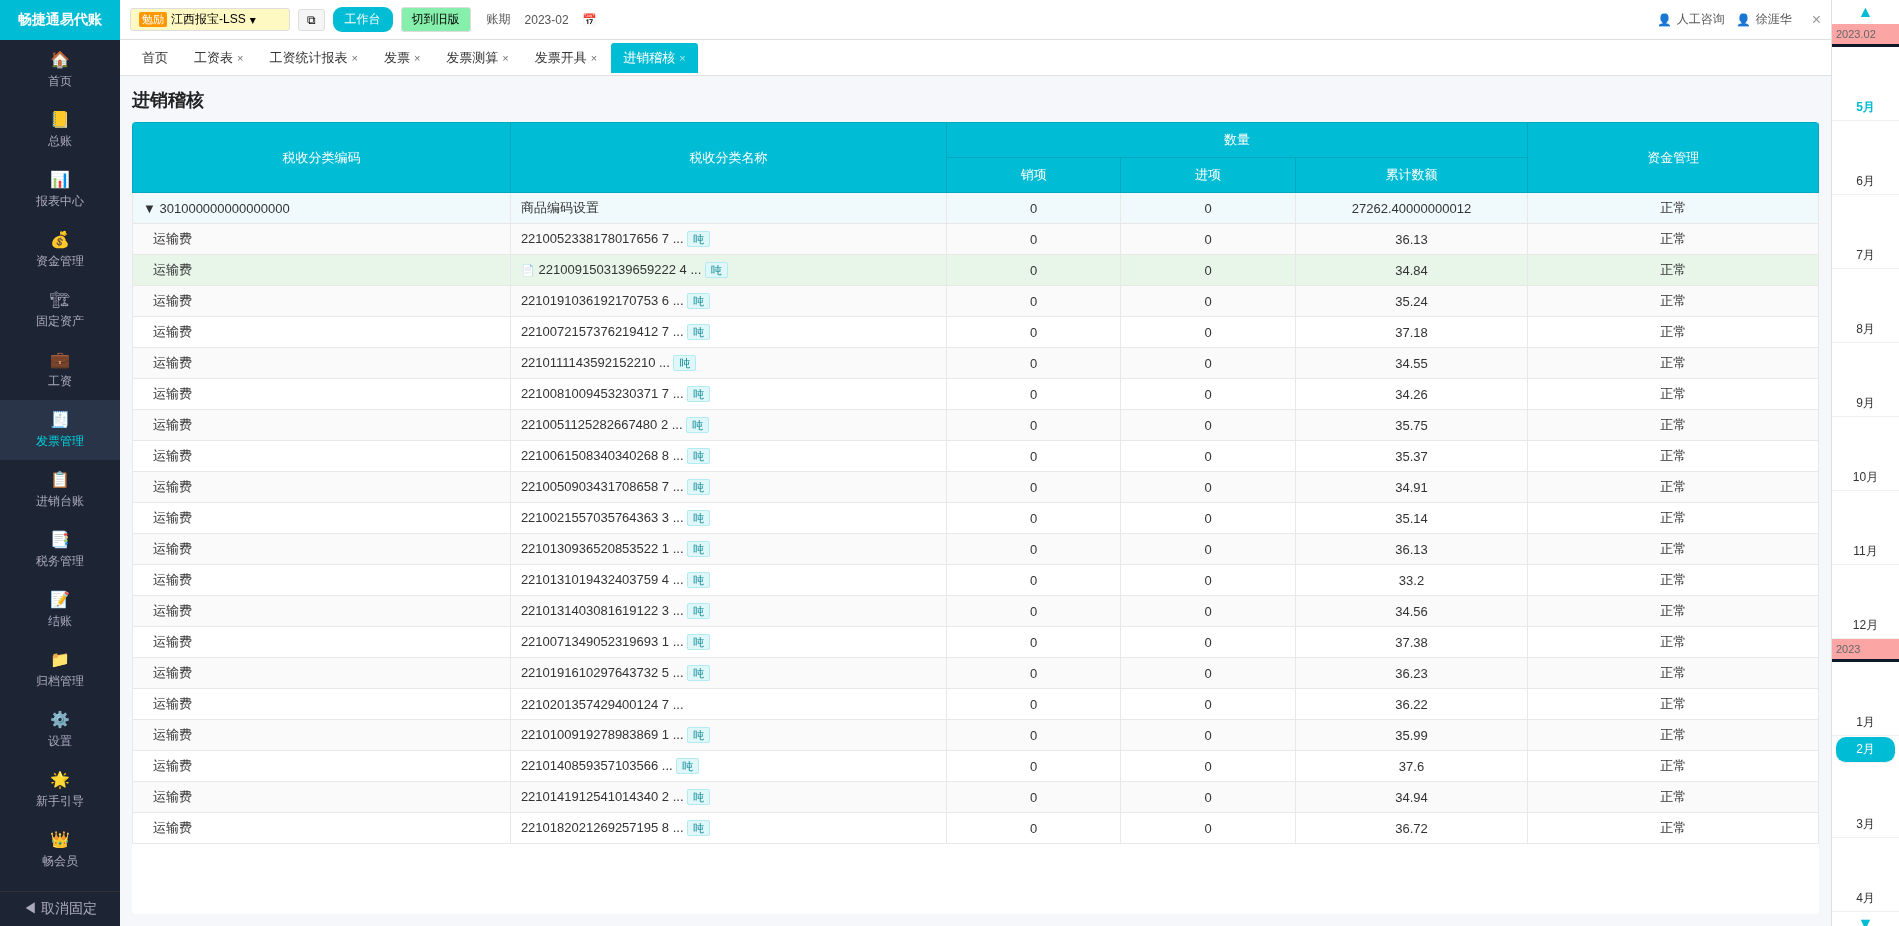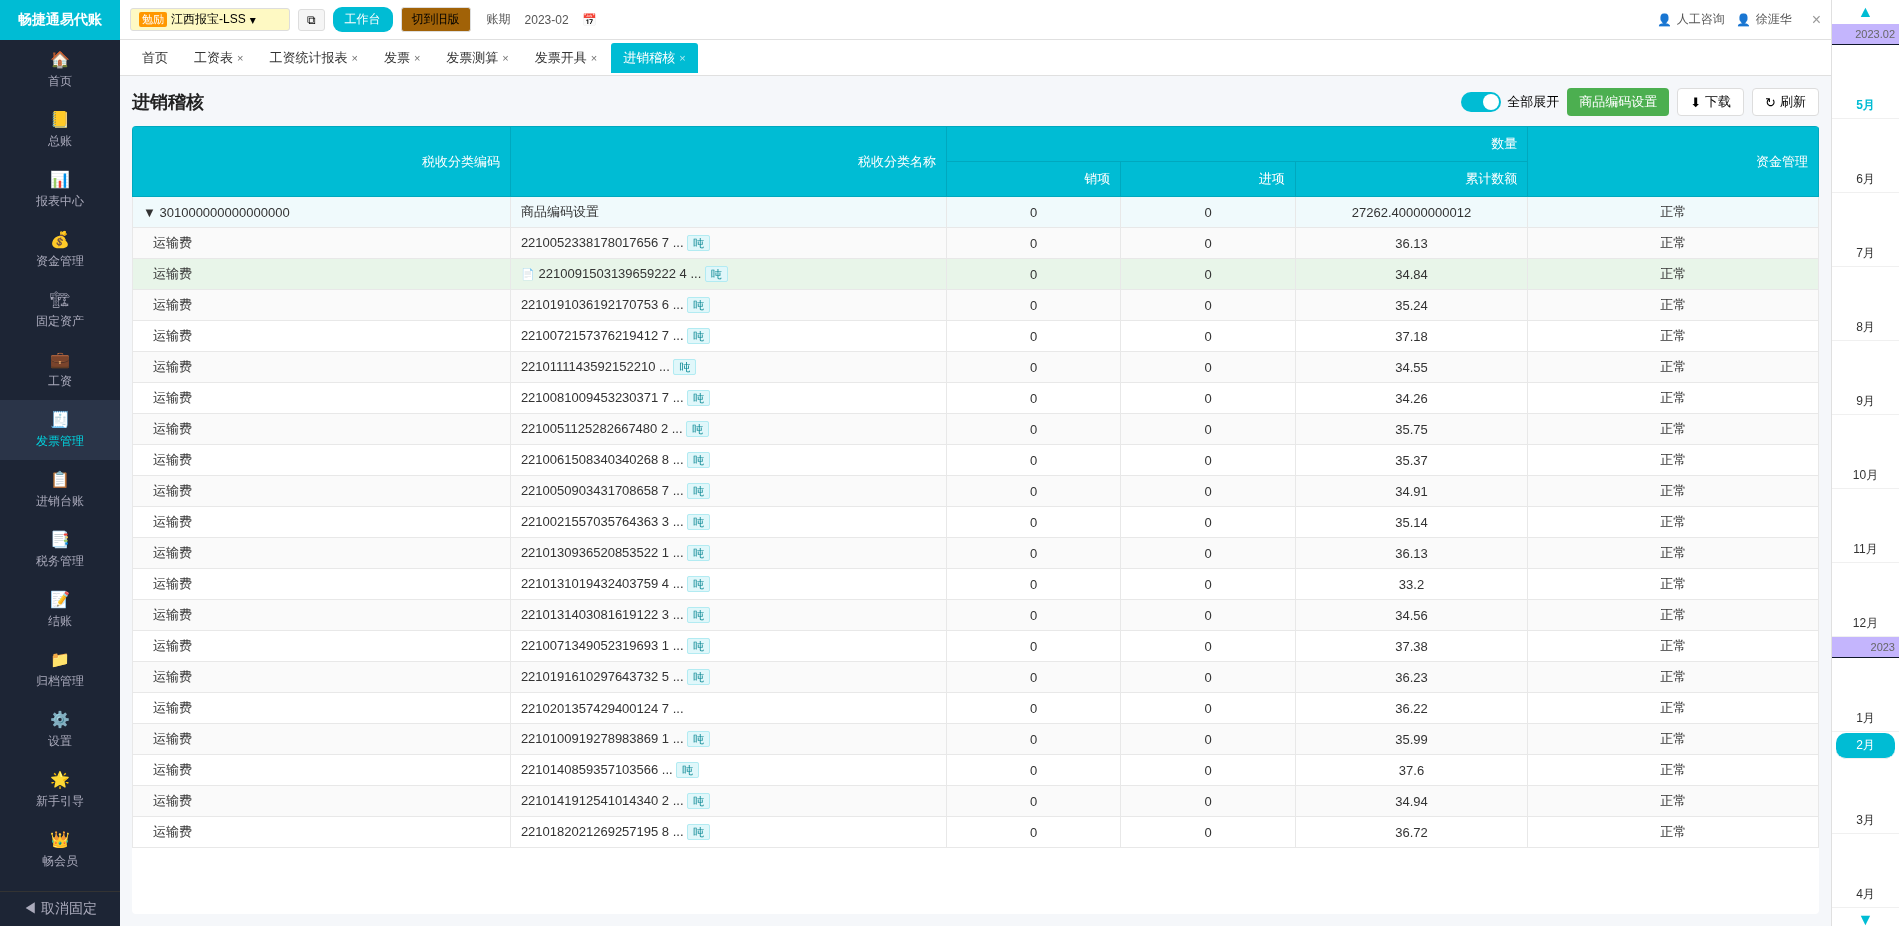--- a/index.html
+++ b/index.html
@@ -101,21 +101,21 @@
     .workbench-btn {
       background: #00bcd4;
       color: white;
       border: none;
       border-radius: 9px;
       padding: 4px 12px;
       font-size: 12px;
       cursor: pointer;
     }
     .switch-btn {
-      background: #a16207;
+      background: #86efac;
       border: 1px solid #ddd;
       border-radius: 3px;
       padding: 3px 10px;
       font-size: 12px;
       cursor: pointer;
     }
     .period-info {
       display: flex;
       align-items: center;
       gap: 14px;
@@ -254,21 +254,21 @@
     }
     table {
       width: 100%;
       border-collapse: collapse;
       font-size: 13px;
     }
     thead tr th {
       background: #00bcd4;
       color: white;
       padding: 8px 10px;
-      text-align: right;
+      text-align: center;
       border: 1px solid #00a8be;
       font-weight: normal;
       white-space: nowrap;
     }
     tbody tr td {
       padding: 6px 10px;
       border: 1px solid #e8e8e8;
       text-align: center;
       color: #333;
       white-space: nowrap;
@@ -291,26 +291,26 @@
     .right-panel {
       width: 68px;
       background: #fff;
       border-left: 1px solid #e0e0e0;
       display: flex;
       flex-direction: column;
       font-size: 12px;
       flex-shrink: 0;
     }
     .cal-year {
-      background: #c4b5fd;
+      background: #fca5a5;
       padding: 4px;
-      text-align: right;
+      text-align: left;
       font-size: 11px;
       color: #666;
-      border-bottom: 1px solid #0f172a;
+      border-bottom: 3px solid #0f172a;
     }
     .cal-month {
       padding: 4px 6px;
       text-align: center;
       cursor: pointer;
       color: #333;
       border-bottom: 1px solid #f0f0f0;
       margin-top: 48px;
     }
     .cal-month.active {
@@ -458,35 +458,20 @@
         <div class="nav-tab active">
           <span>进销稽核</span>
           <span class="tab-close">×</span>
         </div>
       </div>
   </div>
 
   <div class="page-content">
     <div class="page-header">
       <h2 class="page-title">进销稽核</h2>
-      <div class="header-actions">
-        <div class="toggle-label">
-          <div class="toggle-switch"></div>
-          <span>全部展开</span>
-        </div>
-        <button class="btn-green">商品编码设置</button>
-        <button class="btn-outline">
-          <span>⬇</span>
-          <span>下载</span>
-        </button>
-        <button class="btn-outline">
-          <span>↻</span>
-          <span>刷新</span>
-        </button>
-      </div>
     </div>
 
     <div class="table-wrapper">
       <table>
         <thead>
           <tr>
             <th rowspan="2" style="width:260px;">税收分类编码</th>
             <th rowspan="2" style="width:300px;">税收分类名称</th>
             <th colspan="3">数量</th>
             <th rowspan="2" style="width:200px;">资金管理</th>

